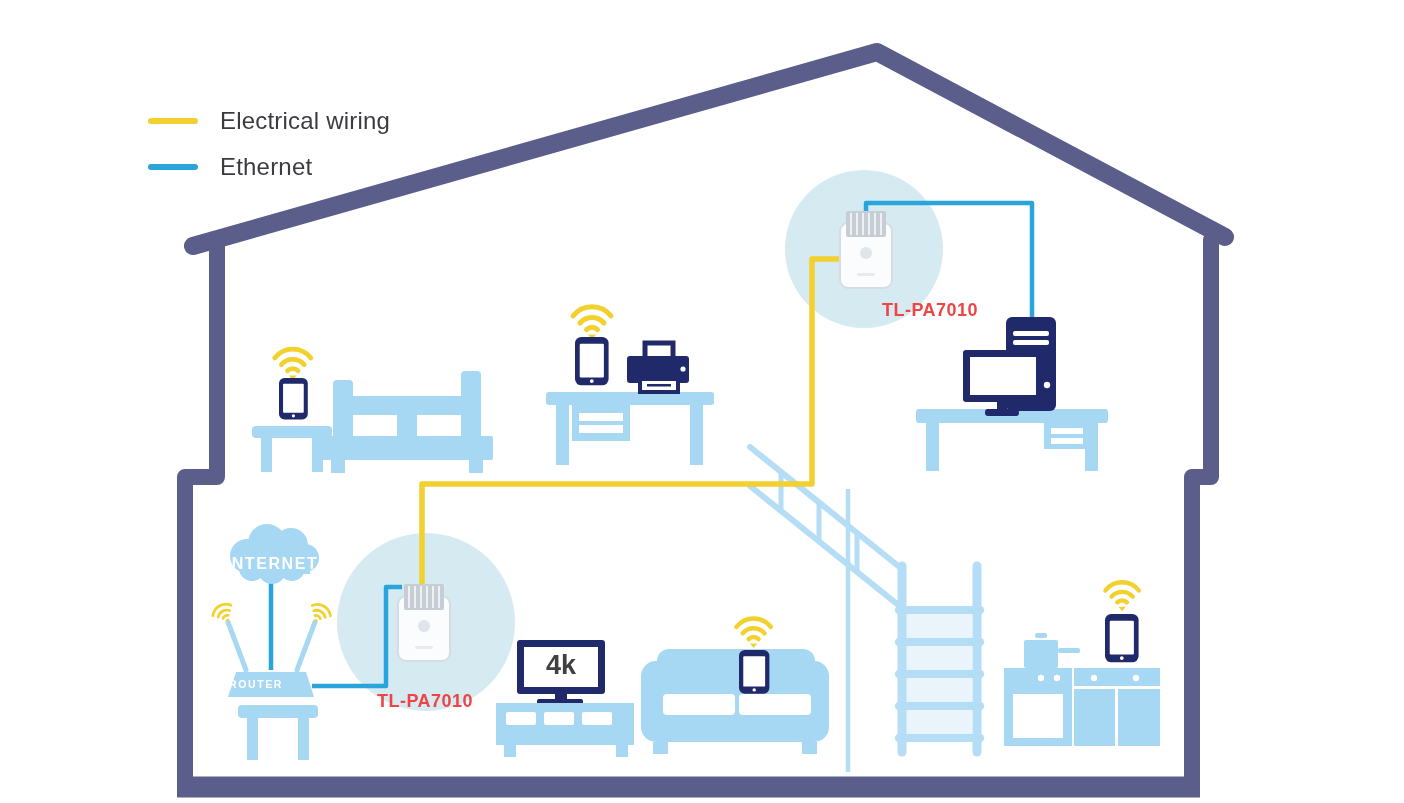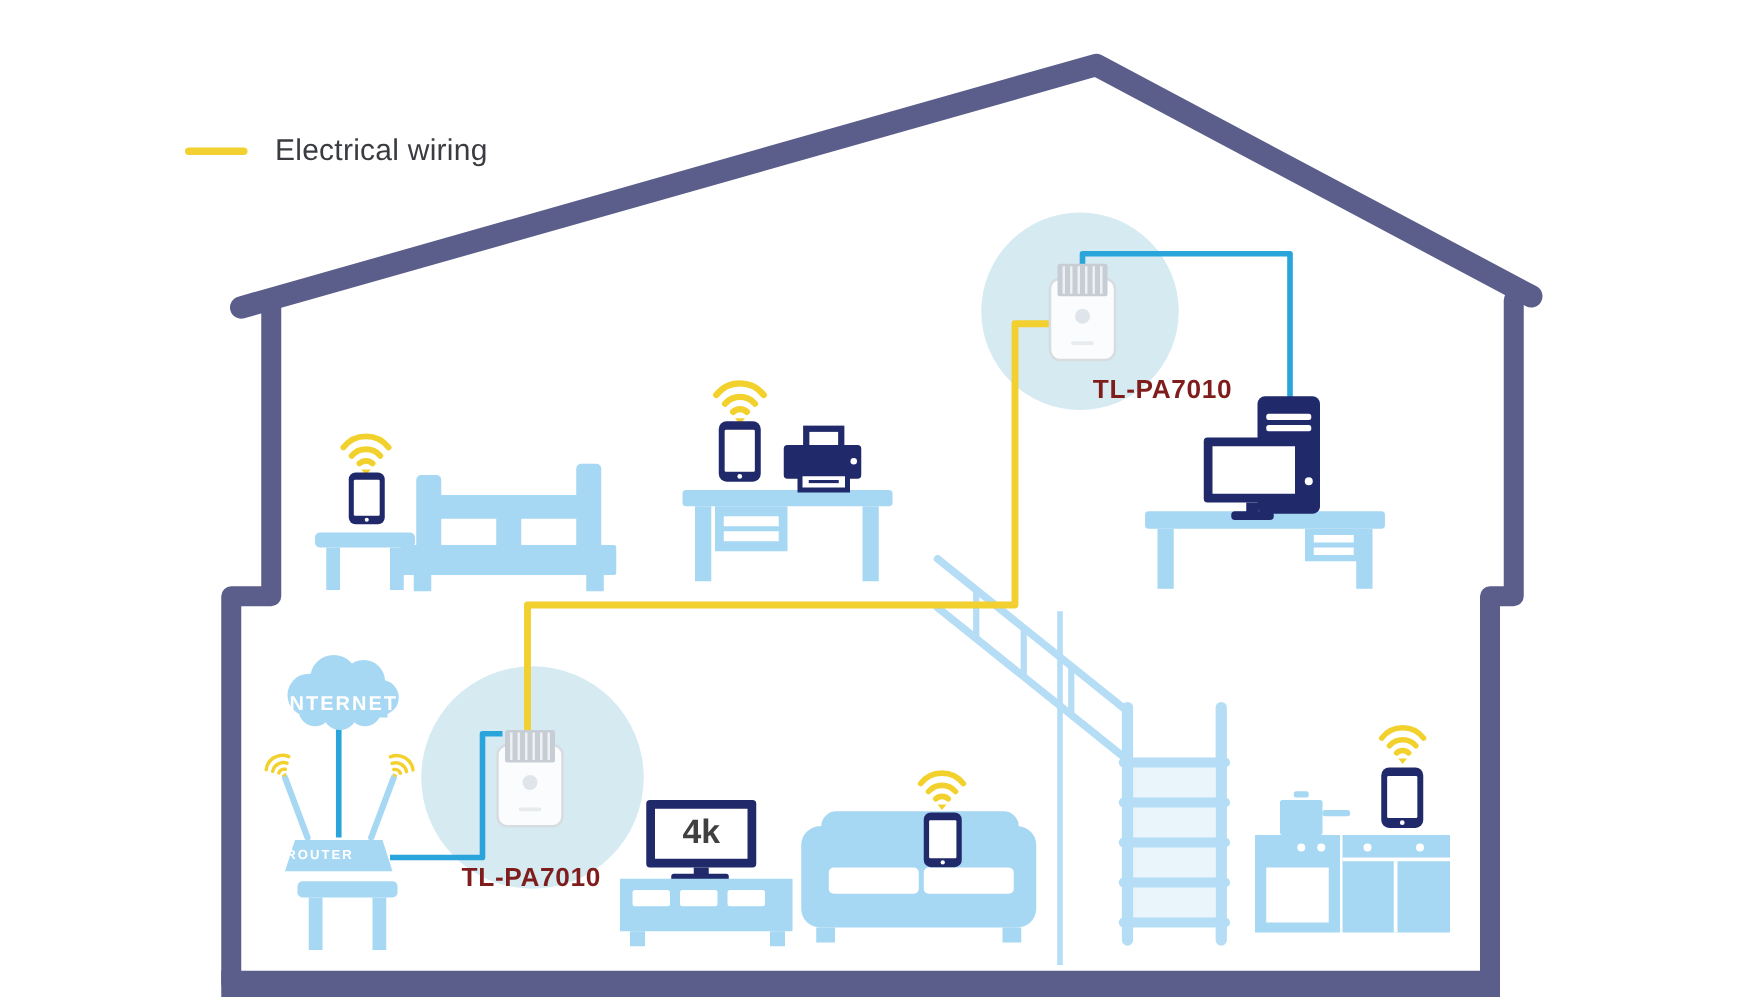--- a/index.html
+++ b/index.html
@@ -8,21 +8,21 @@
     font-family:"Liberation Sans", sans-serif;
   }
   .scene{position:absolute;left:0;top:0;}
   .legend{position:absolute;left:148px;top:105px;}
   .legend-row{display:flex;align-items:center;height:32px;margin-bottom:14px;}
   .swatch{display:inline-block;width:50px;height:6px;border-radius:3px;margin-right:22px;}
   .swatch-electrical{background:#f1d02f;}
   .swatch-ethernet{background:#29a5dc;}
   .legend-label{font-size:24px;color:#3b3c42;letter-spacing:0.2px;}
   .overlay-label{position:absolute;text-align:center;pointer-events:none;}
-  .adapter-label{width:160px;font-size:21px;font-weight:bold;color:#7f1d1d;letter-spacing:0.5px;}
+  .adapter-label{width:160px;font-size:18px;font-weight:bold;color:#ef4444;letter-spacing:0.5px;}
   .label-adapter-upper{left:850px;top:300px;}
   .label-adapter-lower{left:345px;top:691px;}
   .label-internet{left:212px;top:555px;width:120px;font-size:16px;font-weight:bold;color:#fff;letter-spacing:1.6px;}
   .label-router{left:196px;top:678px;width:120px;font-size:10.5px;font-weight:bold;color:#fff;letter-spacing:1.6px;}
   .label-tv{left:521px;top:650px;width:80px;font-size:27px;font-weight:bold;color:#404040;}
 </style>
 </head>
 <body>
 
 <div class="stage">
@@ -211,20 +211,24 @@
 
   <use href="#adapter" x="839" y="211"></use>
   <use href="#adapter" x="397" y="584"></use>
 </svg>
 
 <div class="legend">
   <div class="legend-row">
     <span class="swatch swatch-electrical"></span>
     <span class="legend-label">Electrical wiring</span>
   </div>
+  <div class="legend-row">
+    <span class="swatch swatch-ethernet"></span>
+    <span class="legend-label">Ethernet</span>
+  </div>
 </div>
 
 <div class="overlay-label adapter-label label-adapter-upper">TL-PA7010</div>
 <div class="overlay-label adapter-label label-adapter-lower">TL-PA7010</div>
 <div class="overlay-label label-internet">INTERNET</div>
 <div class="overlay-label label-router">ROUTER</div>
 <div class="overlay-label label-tv">4k</div>
 
 </div>
 

